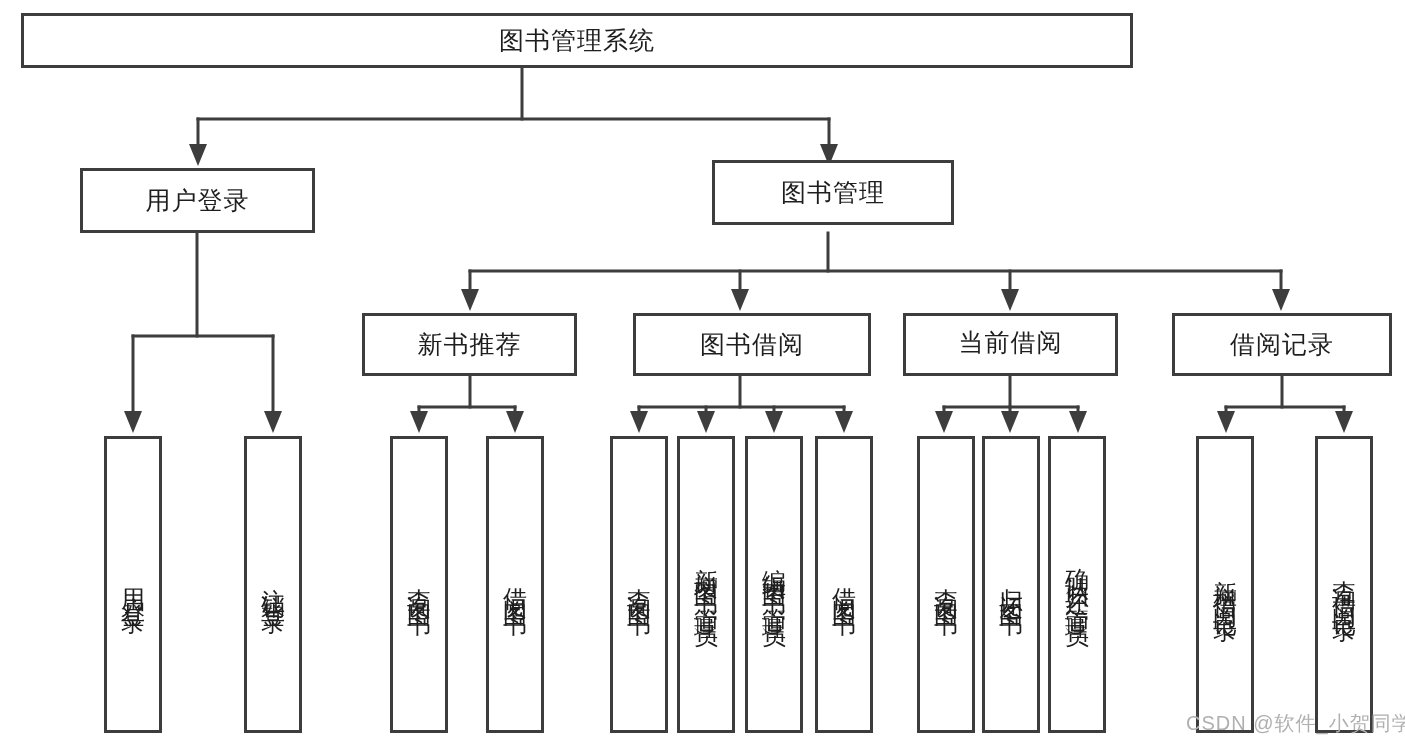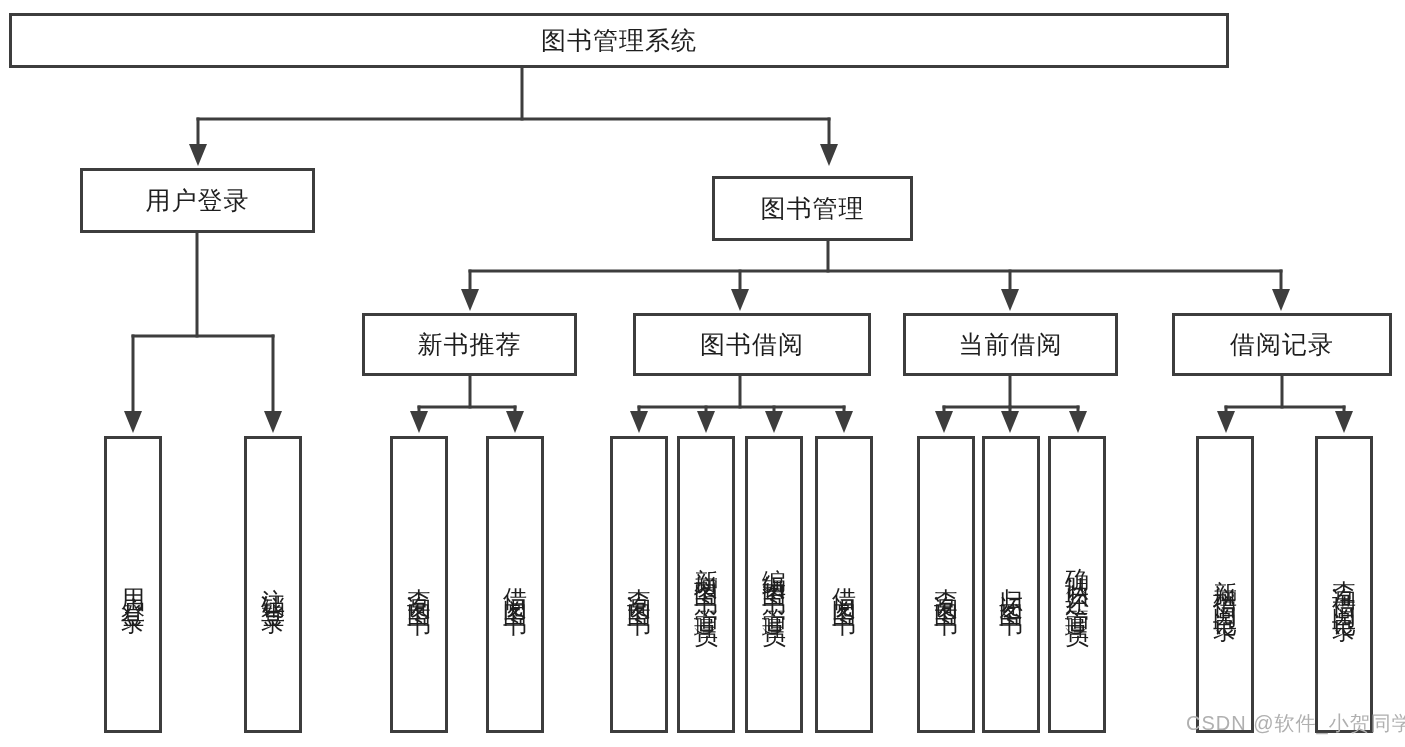--- a/index.html
+++ b/index.html
@@ -113,28 +113,28 @@
       <line x1="1010" y1="407" x2="1010" y2="415" stroke="#3d3d3d" stroke-width="3" stroke-linecap="square"></line>
       <polygon points="1001,411 1019,411 1010,433" fill="#3d3d3d"></polygon>
       <line x1="1078" y1="407" x2="1078" y2="415" stroke="#3d3d3d" stroke-width="3" stroke-linecap="square"></line>
       <polygon points="1069,411 1087,411 1078,433" fill="#3d3d3d"></polygon>
       <line x1="1226" y1="407" x2="1226" y2="415" stroke="#3d3d3d" stroke-width="3" stroke-linecap="square"></line>
       <polygon points="1217,411 1235,411 1226,433" fill="#3d3d3d"></polygon>
       <line x1="1344" y1="407" x2="1344" y2="415" stroke="#3d3d3d" stroke-width="3" stroke-linecap="square"></line>
       <polygon points="1335,411 1353,411 1344,433" fill="#3d3d3d"></polygon>
     </svg>
 
-  <div class="node hbox" style="left:9px; top:13px; width:1220px; height:55px;">图书管理系统</div>
+  <div class="node hbox" style="left:21px; top:13px; width:1112px; height:55px;">图书管理系统</div>
 
   <div class="node hbox" style="left:80px; top:168px; width:235px; height:65px;">用户登录</div>
-  <div class="node hbox" style="left:712px; top:176px; width:201px; height:65px;">图书管理</div>
+  <div class="node hbox" style="left:712px; top:160px; width:242px; height:65px;">图书管理</div>
 
   <div class="node hbox" style="left:362px; top:313px; width:215px; height:63px;">新书推荐</div>
   <div class="node hbox" style="left:633px; top:313px; width:238px; height:63px;">图书借阅</div>
-  <div class="node hbox" style="left:903px; top:313px; width:215px; height:63px;">当前借阅</div>
+  <div class="node hbox" style="left:903px; top:313px; width:215px; height:63px;font-family:Liberation Mono, monospace;">当前借阅</div>
   <div class="node hbox" style="left:1172px; top:313px; width:220px; height:63px;">借阅记录</div>
 
   <div class="node vbox" style="left:104px; top:436px; width:58px; height:297px;">用户登录</div>
   <div class="node vbox" style="left:244px; top:436px; width:58px; height:297px;">注销登录</div>
 
   <div class="node vbox" style="left:390px; top:436px; width:58px; height:297px;">查询图书</div>
   <div class="node vbox" style="left:486px; top:436px; width:58px; height:297px;">借阅图书</div>
 
   <div class="node vbox" style="left:610px; top:436px; width:58px; height:297px;">查询图书</div>
   <div class="node vbox" style="left:677px; top:436px; width:58px; height:297px;">新增图书（管理员）</div>

